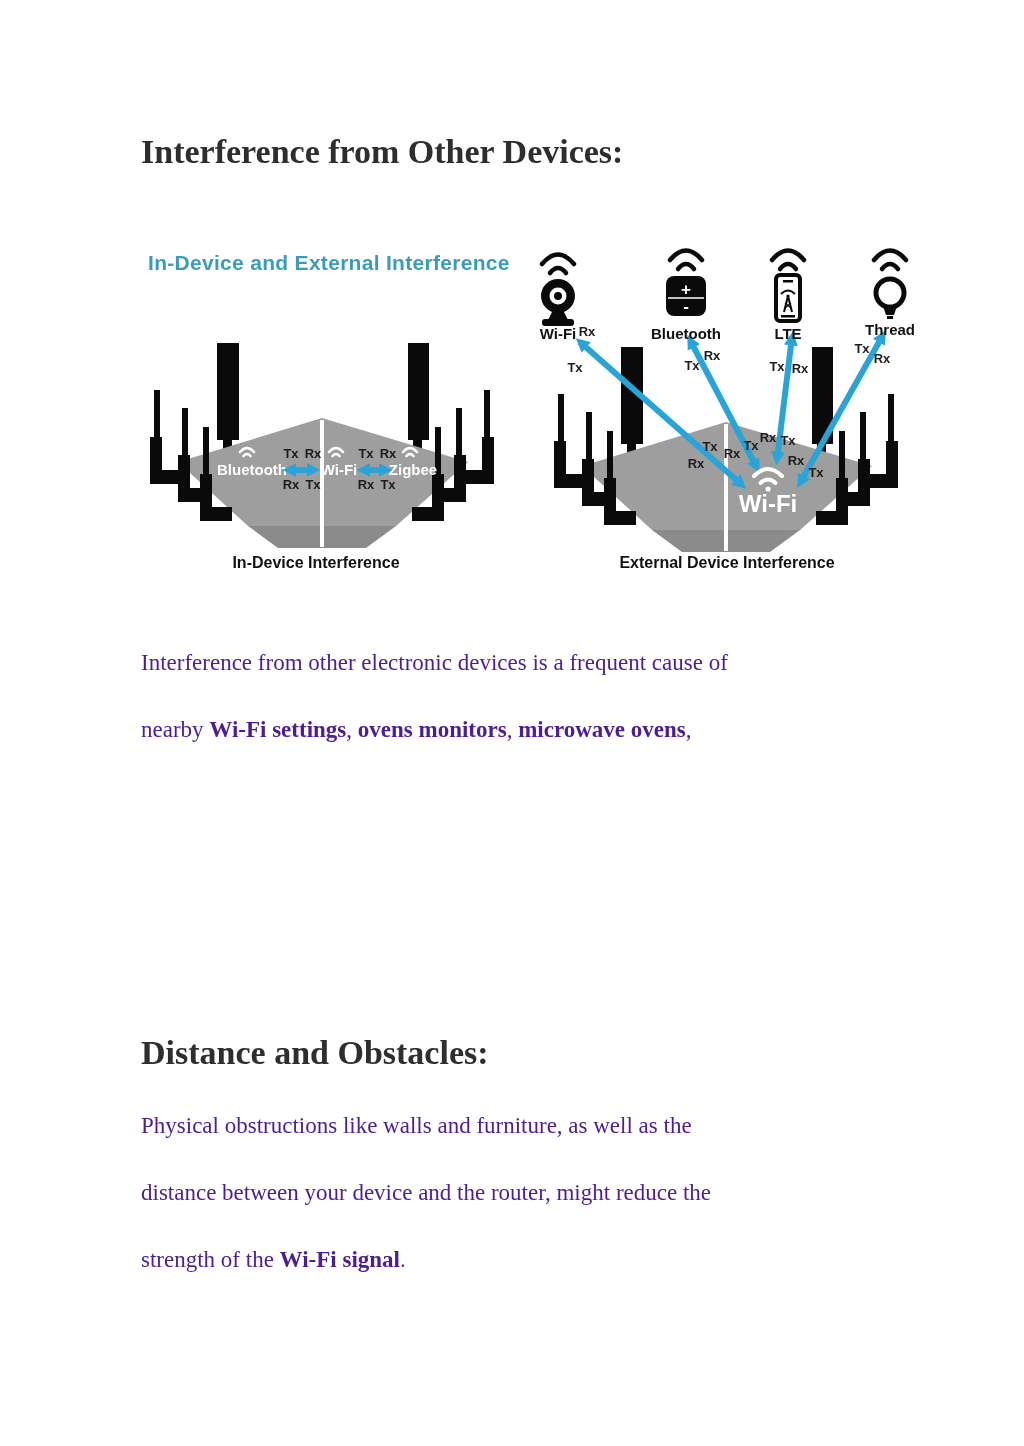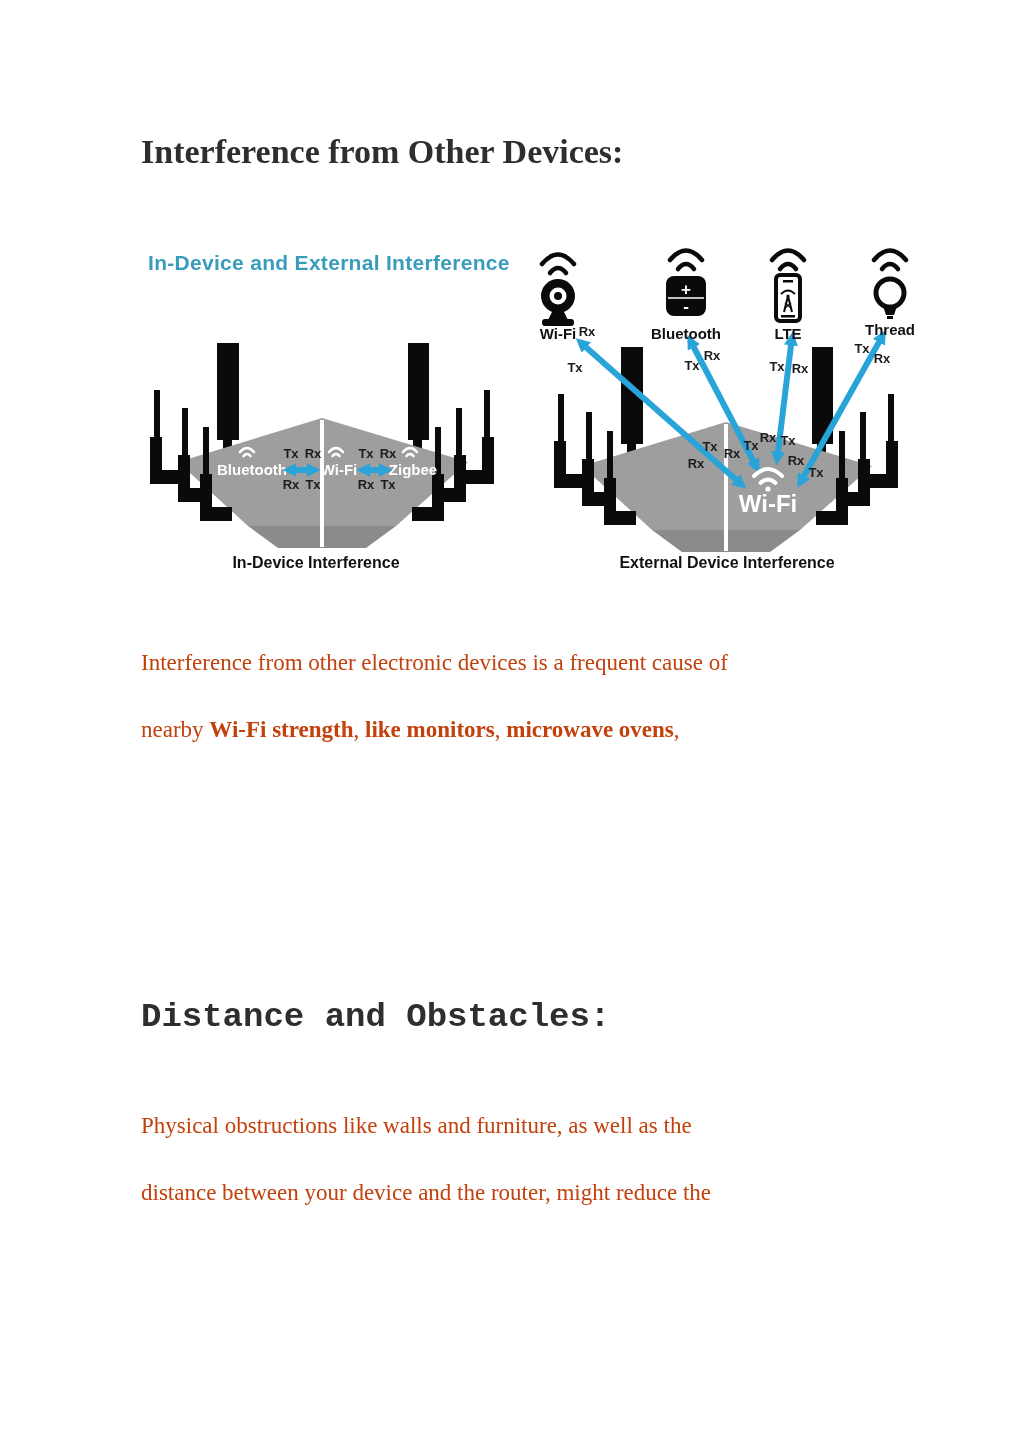--- a/index.html
+++ b/index.html
@@ -1,19 +1,19 @@
 <!DOCTYPE html>
 <html><head>
 <meta charset="utf-8">
 <style>
   html,body{margin:0;padding:0;background:#ffffff;}
   #page{position:relative;width:928px;height:1446px;background:#ffffff;overflow:hidden;
         font-family:"Liberation Serif","DejaVu Serif",serif;color:#2e2e2e;}
   .h1{position:absolute;left:141px;font-size:34px;font-weight:700;color:#2e2e2e;white-space:nowrap;}
-  .para{position:absolute;left:141px;width:800px;font-size:23px;color:#c2410c;}
+  .para{position:absolute;left:141px;width:800px;font-size:23px;color:#4c1d95;}
   .para .line{height:67px;line-height:67px;white-space:nowrap;}
   .b{font-weight:700;}
   #diagram{position:absolute;left:140px;top:232px;width:800px;height:355px;}
   svg text{font-family:"Liberation Sans","DejaVu Sans",sans-serif;}
   .dg-title{font-size:21px;font-weight:700;letter-spacing:.3px;}
   .radio-label{font-size:15px;font-weight:700;fill:#ffffff;}
   .router-big-label{font-size:24px;font-weight:700;fill:#ffffff;}
   .txrx{font-size:13px;font-weight:600;fill:#1c1c1c;}
   .dev-label{font-size:15px;font-weight:600;fill:#111111;}
   .caption{font-size:16px;font-weight:700;fill:#111111;}
@@ -216,23 +216,24 @@
       </g>
       <text x="750" y="103" text-anchor="middle" class="dev-label">Thread</text>
       <text x="722" y="121" text-anchor="middle" class="txrx">Tx</text>
       <text x="742" y="131" text-anchor="middle" class="txrx">Rx</text>
     </g>
     <text x="587" y="336" text-anchor="middle" class="caption">External Device Interference</text>
   </svg>
 
   <div class="para" style="top:629px;">
     <div class="line"><span>Interference from other electronic devices is a frequent cause of</span></div>
-    <div class="line"><span>nearby </span><span class="b">Wi-Fi strength</span><span>, </span><span class="b">like monitors</span><span>, </span><span class="b">microwave ovens</span><span>,</span></div>
+    <div class="line"><span>nearby </span><span class="b">Wi-Fi settings</span><span>, </span><span class="b">ovens monitors</span><span>, </span><span class="b">microwave ovens</span><span>,</span></div>
   </div>
 
-  <div class="h1" style="top:998px;font-family:Liberation Mono, monospace;">Distance and Obstacles:</div>
+  <div class="h1" style="top:1034px;">Distance and Obstacles:</div>
 
   <div class="para" style="top:1092px;">
     <div class="line"><span>Physical obstructions like walls and furniture, as well as the</span></div>
     <div class="line"><span>distance between your device and the router, might reduce the</span></div>
+    <div class="line"><span>strength of the </span><span class="b">Wi-Fi signal</span><span>.</span></div>
   </div>
 
 </div>
 
 </body></html>

